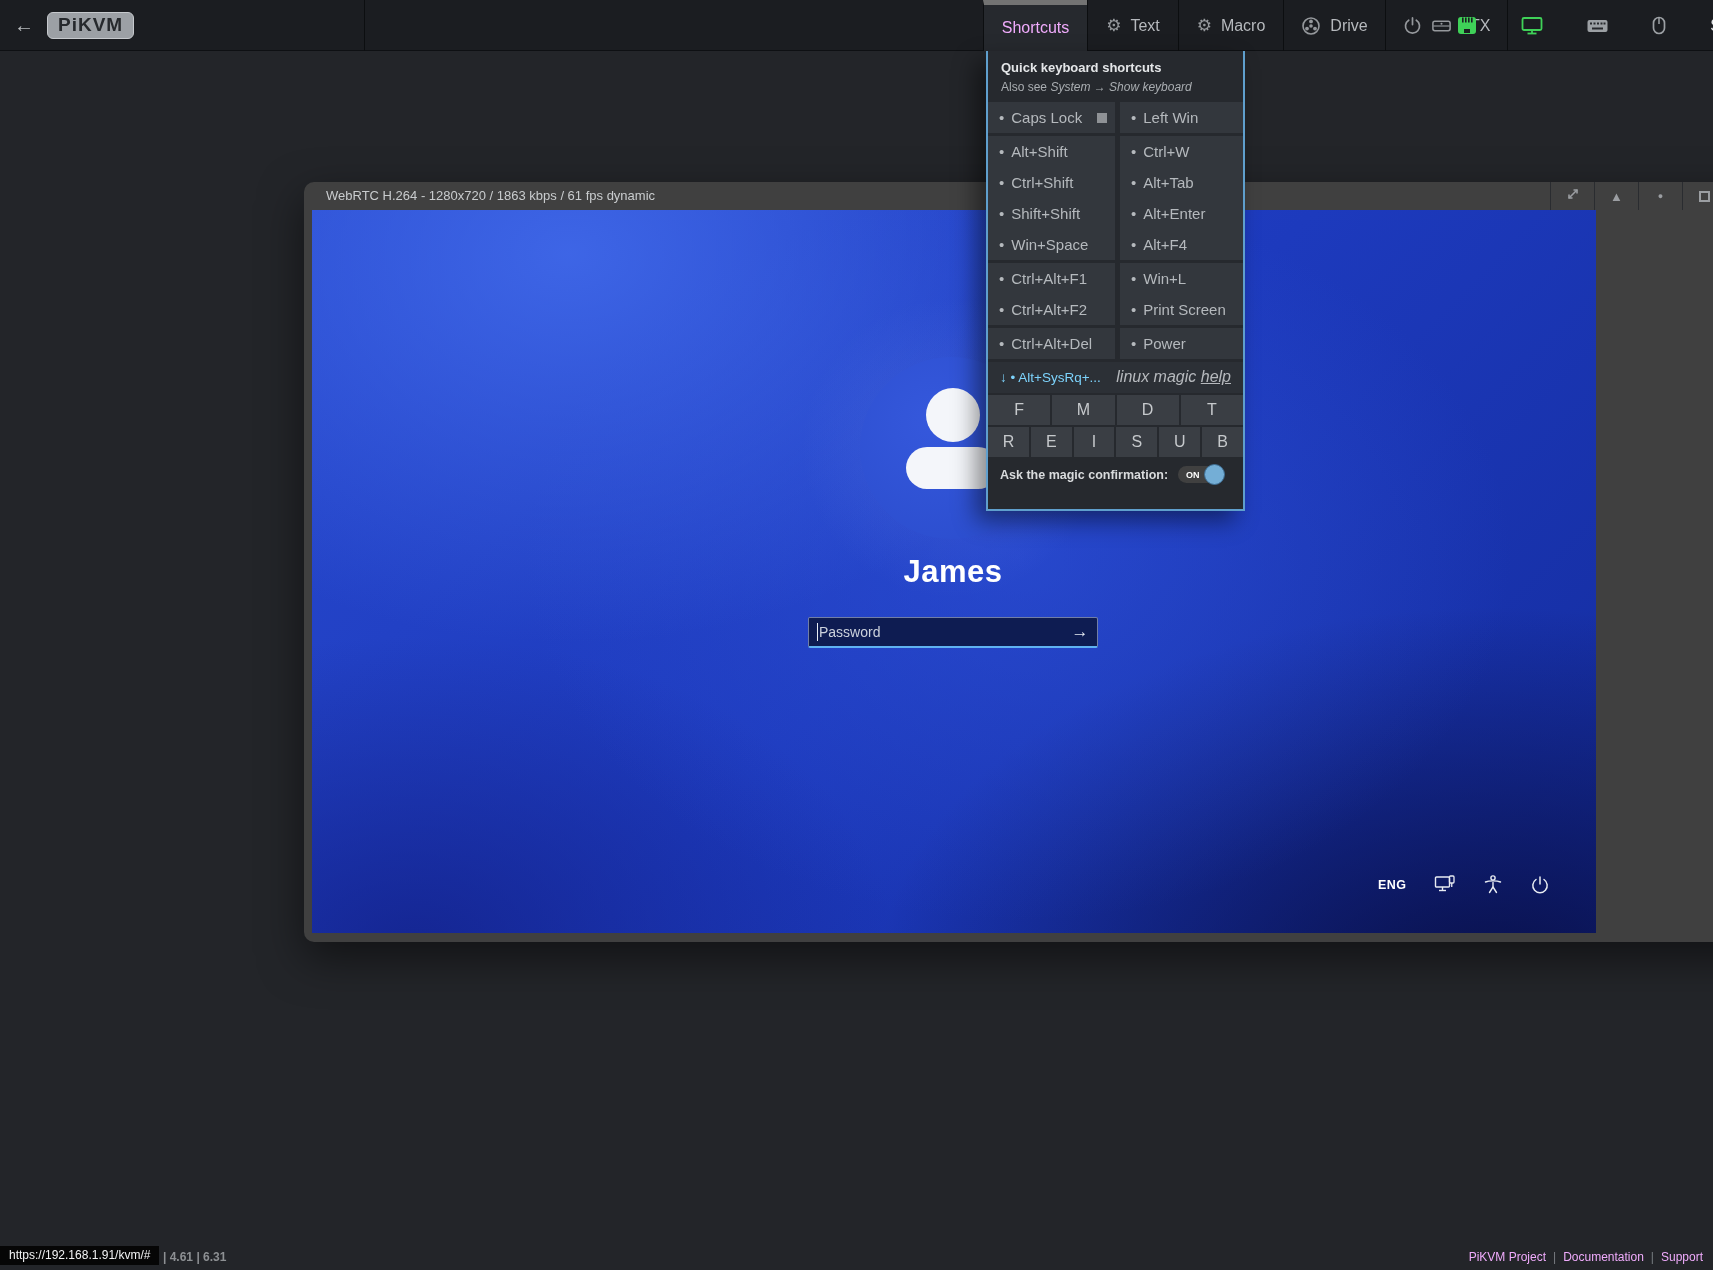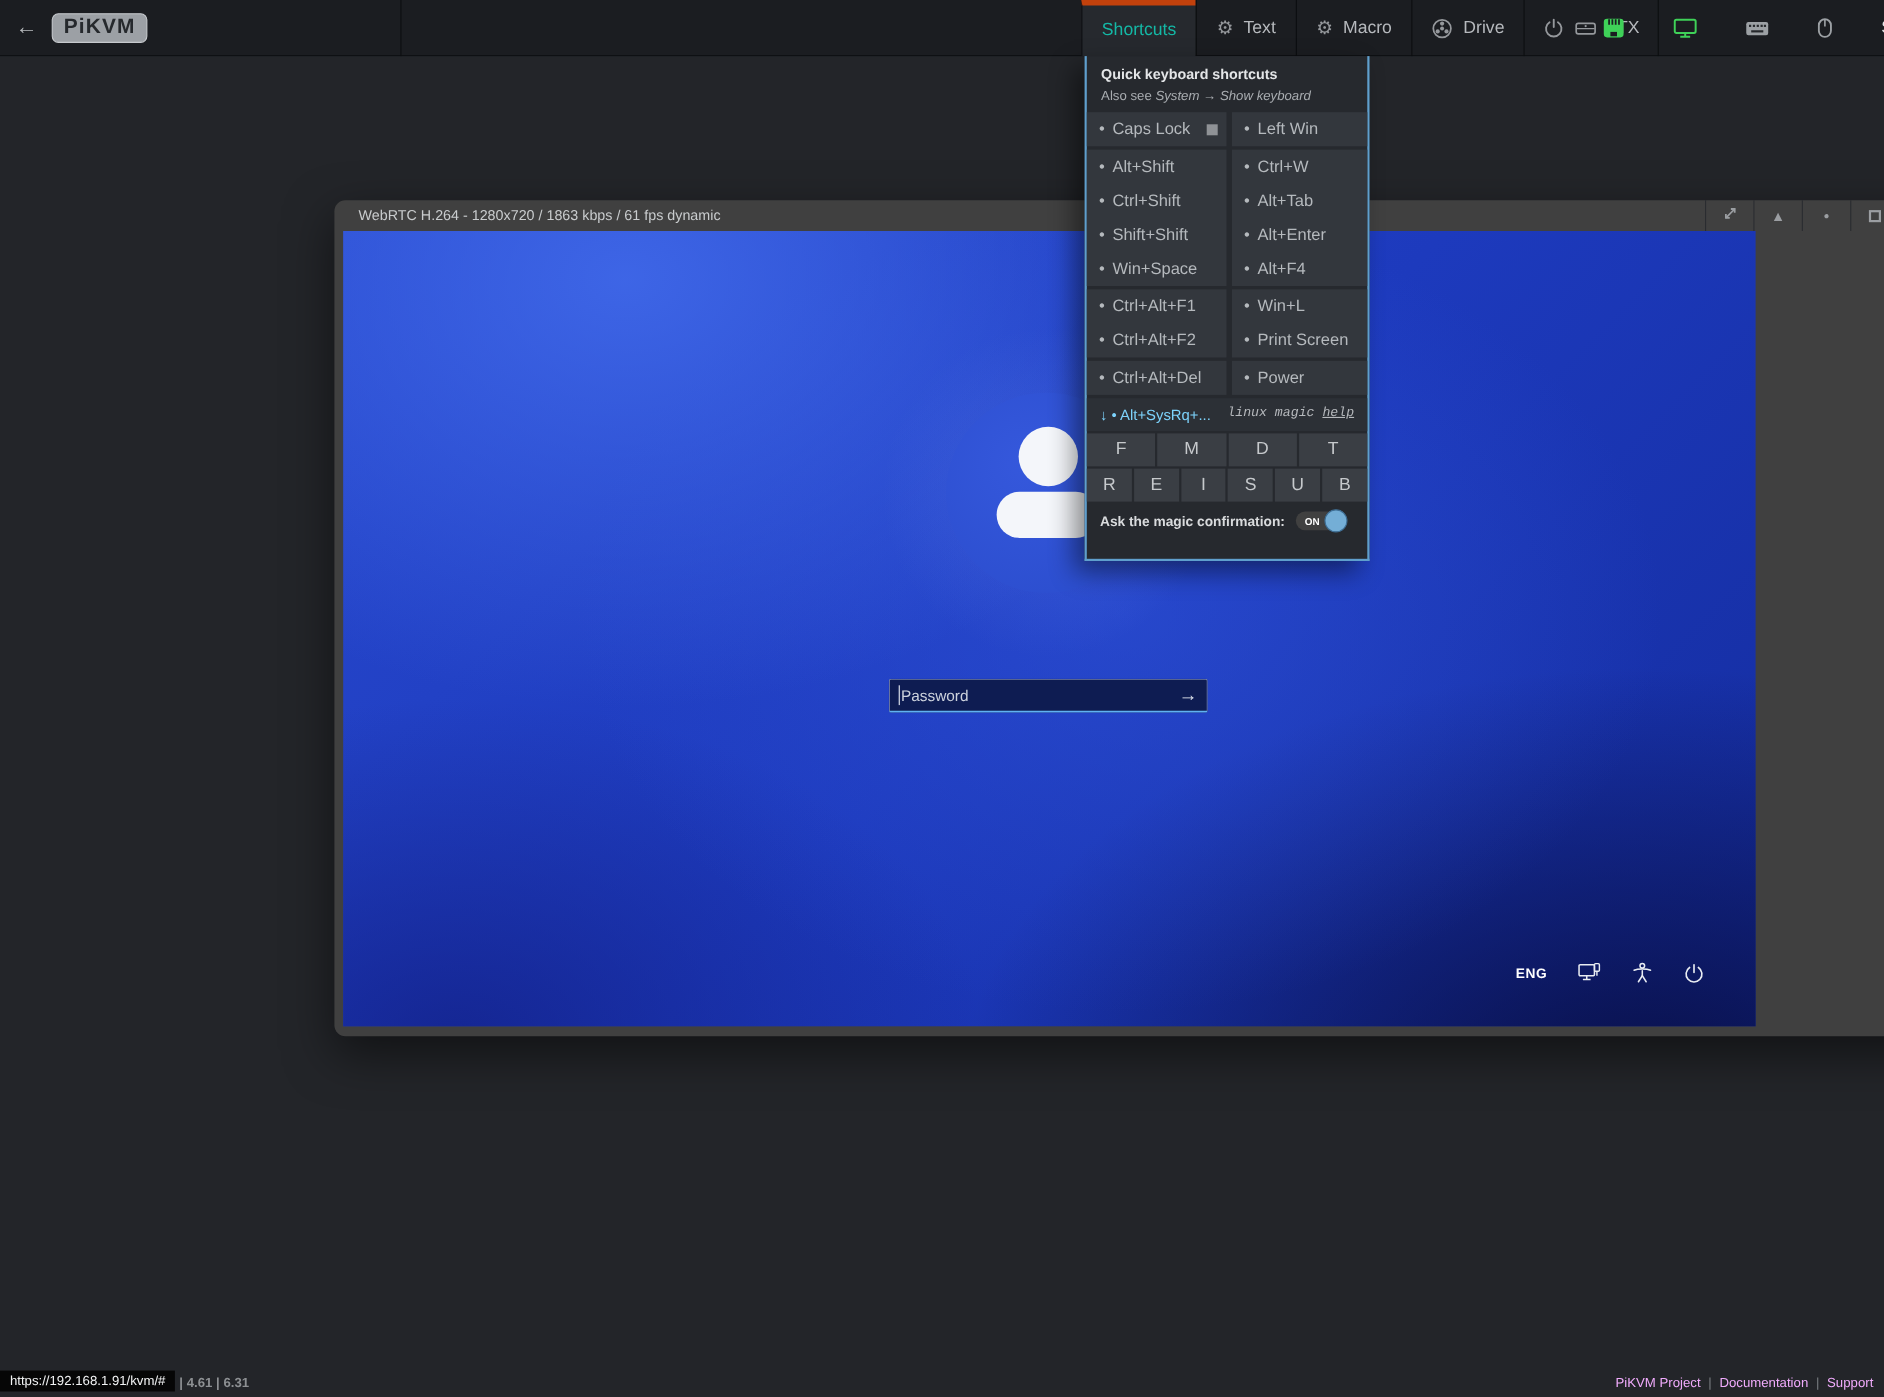--- a/index.html
+++ b/index.html
@@ -10,21 +10,21 @@
   .topbar{position:absolute;left:0;top:0;width:1713px;height:51px;background:#1b1d21;
           border-bottom:1px solid #0e1013;box-sizing:border-box;z-index:40;}
   .nav-left{position:absolute;left:0;top:0;width:365px;height:51px;border-right:1px solid #0c0e10;
             display:flex;align-items:center;box-sizing:border-box;}
   .back{color:#b9bcbf;font-size:20px;margin-left:14px;cursor:pointer;}
   .logo{margin-left:13px;background:#9ca0a5;color:#26292d;font-weight:bold;font-size:19px;
         padding:1px 10px 2px;border-radius:6px;letter-spacing:1px;border:1px solid #c6c9cd;}
   .tab{position:absolute;top:0;height:51px;display:flex;align-items:center;justify-content:center;
        gap:9px;color:#b6b9bd;font-size:16px;border-left:1px solid #0c0e10;box-sizing:border-box;cursor:pointer;}
   .tab .glyph{font-size:17px;color:#95989c;line-height:1;}
-  .tab-shortcuts{left:983px;width:104px;background:#26292e;border-top:5px solid #c2410c;color:#14b8a6;}
+  .tab-shortcuts{left:983px;width:104px;background:#26292e;border-top:5px solid #737373;color:#f0abfc;}
   .tab-text{left:1087px;width:91px;}
   .tab-macro{left:1178px;width:105px;}
   .tab-drive{left:1283px;width:102px;}
   .tab-atx{left:1385px;width:122px;}
   .tab-system{left:1507px;width:206px;color:#e3e5e7;gap:44px;}
   .sicon{display:inline-block;line-height:0;}
 
   
   .dropdown{position:absolute;left:986px;top:51px;width:259px;background:#26292e;box-sizing:border-box;
             border-left:2px solid #5f9fcd;border-right:2px solid #5f9fcd;border-bottom:2px solid #5f9fcd;
@@ -35,21 +35,21 @@
   .dd-sub .it{font-style:italic;}
   .sc-table{display:grid;grid-template-columns:127px 1fr;column-gap:5px;}
   .sc-group{margin-bottom:3px;background:#33373d;}
   .sc-group:last-child{margin-bottom:0;}
   .sc-row{height:31px;display:flex;align-items:center;padding:0 8px 0 11px;color:#b5b9bd;
           font-size:15px;gap:7px;cursor:pointer;}
   .led{width:10px;height:10px;background:#8f9296;margin-left:auto;}
   .sysrq{margin-top:3px;background:#2c3036;padding:8px 12px 7px;display:flex;
          justify-content:space-between;align-items:flex-start;}
   .sysrq-label{font-size:13.5px;color:#7dd3fc;}
-  .sysrq-hint{font-size:12px;font-style:italic;color:#b6b9bd;margin-top:-2px;font-family:Liberation Mono, monospace;}
+  .sysrq-hint{font-size:16px;font-style:italic;color:#b6b9bd;margin-top:-2px;}
   .sysrq-hint a{color:#b6b9bd;text-decoration:underline;cursor:pointer;}
   .letters{display:grid;gap:2px;margin-top:2px;}
   .letters.r1{grid-template-columns:repeat(4,1fr);}
   .letters.r2{grid-template-columns:repeat(6,1fr);}
   .cell{height:30px;background:#3a3e44;color:#c6c9cc;font-size:16px;display:flex;
         align-items:center;justify-content:center;cursor:pointer;}
   .confirm{padding:9px 12px 26px;display:flex;align-items:center;}
   .confirm-label{font-size:12.5px;font-weight:bold;color:#d9dbdd;}
   .toggle{margin-left:10px;position:relative;width:46px;height:17px;border-radius:9px;
           background:#404040;display:flex;align-items:center;cursor:pointer;}
@@ -362,20 +362,21 @@
         <span class="xg">✕</span>
       </div>
     </div>
 
     <div class="video">
       <div class="halo"></div>
       <div class="avatar">
         <div class="head"></div>
         <div class="bodyy"></div>
       </div>
+      <div class="username">James</div>
 
       <div class="pw-row">
         <input type="text" placeholder="Password" style="">
         <span class="caret"></span>
         <span class="pw-submit">
           <span>→</span>
         </span>
       </div>
 
       <div class="login-tray">

